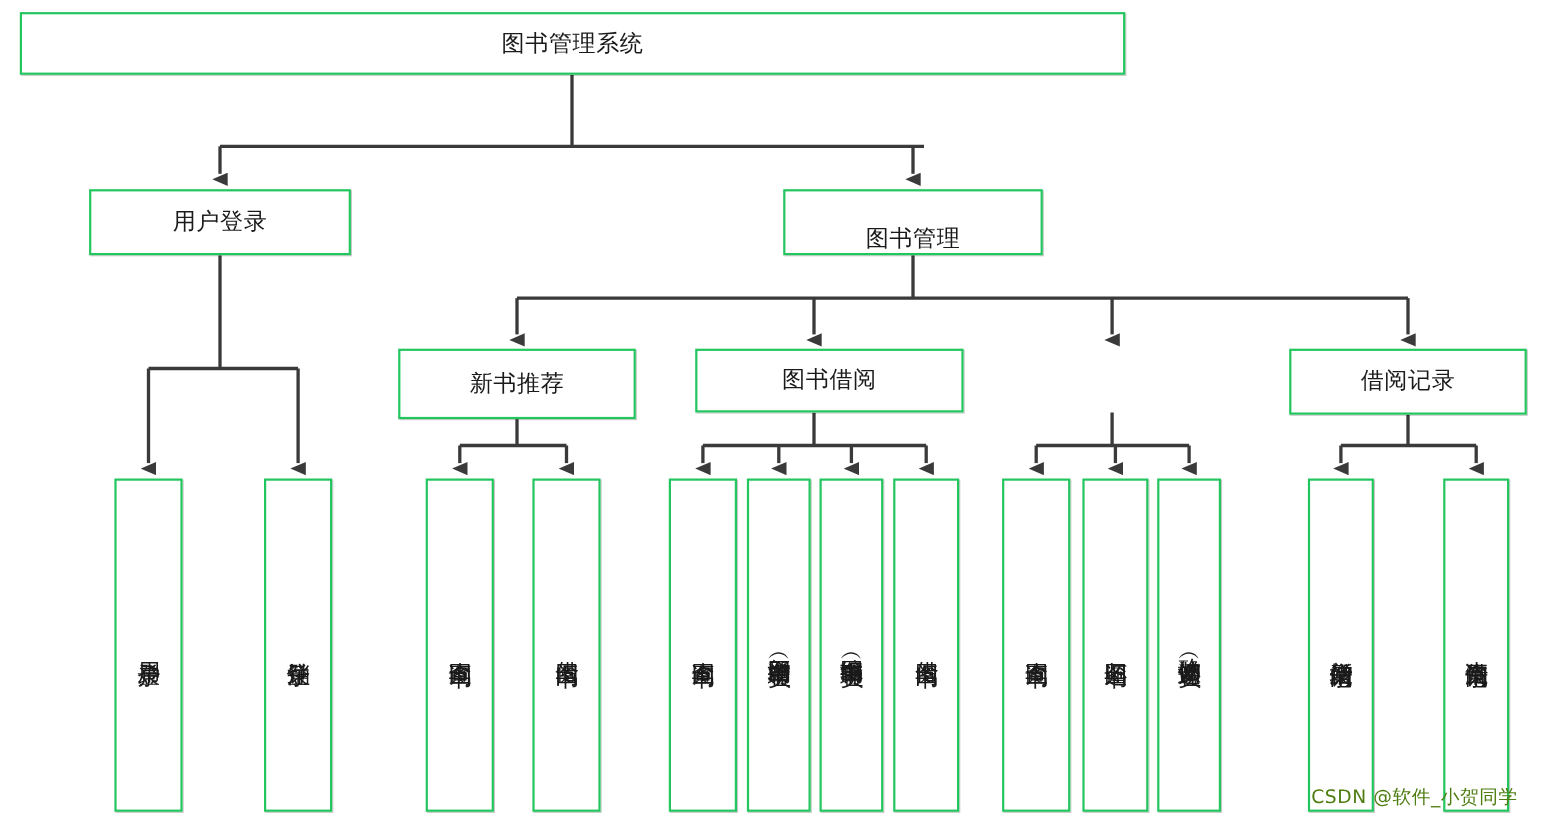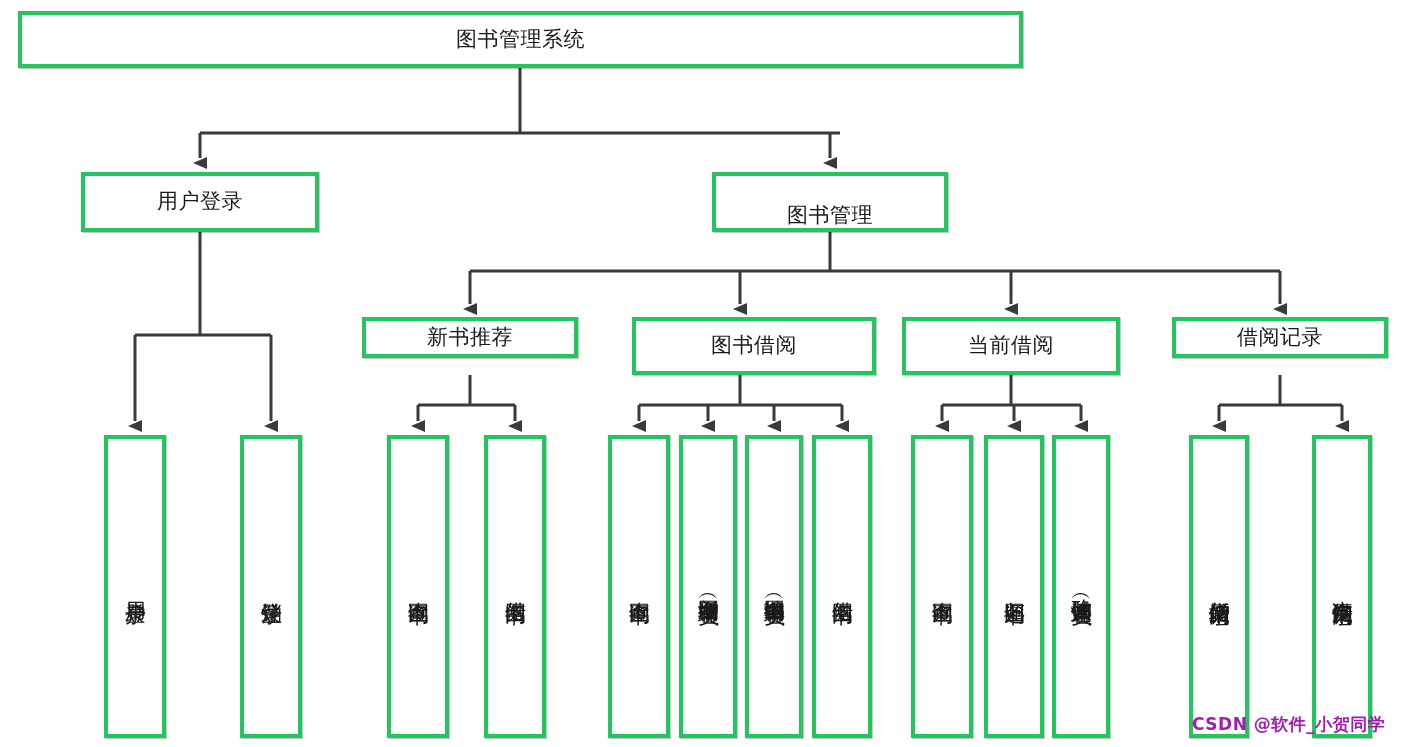--- a/index.html
+++ b/index.html
@@ -22,21 +22,21 @@
     position: absolute;
     left: 0;
     top: 0;
     width: 1405px;
     height: 747px;
     pointer-events: none;
   }
   .node {
     position: absolute;
     box-sizing: border-box;
-    border: 4px solid #22c55e;
+    border: 2px solid #22c55e;
     background: #ffffff;
     display: flex;
     align-items: center;
     justify-content: center;
     color: #1a1a1a;
     box-shadow: 1px 1px 0 rgba(0,0,0,0.22);
   }
   .node.horizontal {
     font-size: 21px;
     line-height: 1.2;
@@ -54,26 +54,25 @@
     text-align: center;
   }
   .node.vertical .vtext {
     writing-mode: vertical-rl;
     text-orientation: upright;
     white-space: normal;
     max-height: 100%;
   }
   .watermark {
     position: absolute;
-    color: #a21caf;
+    color: #4d7c0f;
     font-size: 17px;
     letter-spacing: 0.5px;
     white-space: nowrap;
     user-select: none;
-    font-weight: bold;
   }
 </style>
 </head>
 <body>
 
 <div id="canvas">
 
   <svg id="edges" viewBox="0 0 1405 747">
     <defs>
       <marker id="arrow" markerWidth="12" markerHeight="14" refX="1" refY="7" orient="auto" markerUnits="userSpaceOnUse">
@@ -128,30 +127,27 @@
     <span>图书管理系统</span>
   </div>
 
   <div class="node horizontal" style="left: 81px; top: 172px; width: 238px; height: 60px;">
     <span>用户登录</span>
   </div>
   <div class="node horizontal" style="left: 712px; top: 172px; width: 236px; height: 60px; align-items: flex-end;">
     <span>图书管理</span>
   </div>
 
-  <div class="node horizontal" style="left: 362px; top: 317px; width: 216px; height: 41px;">
+  <div class="node horizontal" style="left: 362px; top: 317px; width: 216px; height: 64px;">
     <span>新书推荐</span>
   </div>
   <div class="node horizontal" style="left: 632px; top: 317px; width: 244px; height: 58px;">
     <span>图书借阅</span>
   </div>
-  <div class="node horizontal" style="left: 902px; top: 317px; width: 218px; height: 58px;">
-    <span>当前借阅</span>
-  </div>
-  <div class="node horizontal" style="left: 1172px; top: 317px; width: 216px; height: 41px;">
+  <div class="node horizontal" style="left: 1172px; top: 317px; width: 216px; height: 60px;">
     <span>借阅记录</span>
   </div>
 
   <div class="node vertical" style="left: 104px; top: 435px; width: 62px; height: 303px;">
     <span class="vtext">用户登录</span>
   </div>
   <div class="node vertical" style="left: 240px; top: 435px; width: 62px; height: 303px;">
     <span class="vtext">注销登录</span>
   </div>
   <div class="node vertical" style="left: 387px; top: 435px; width: 62px; height: 303px;">

